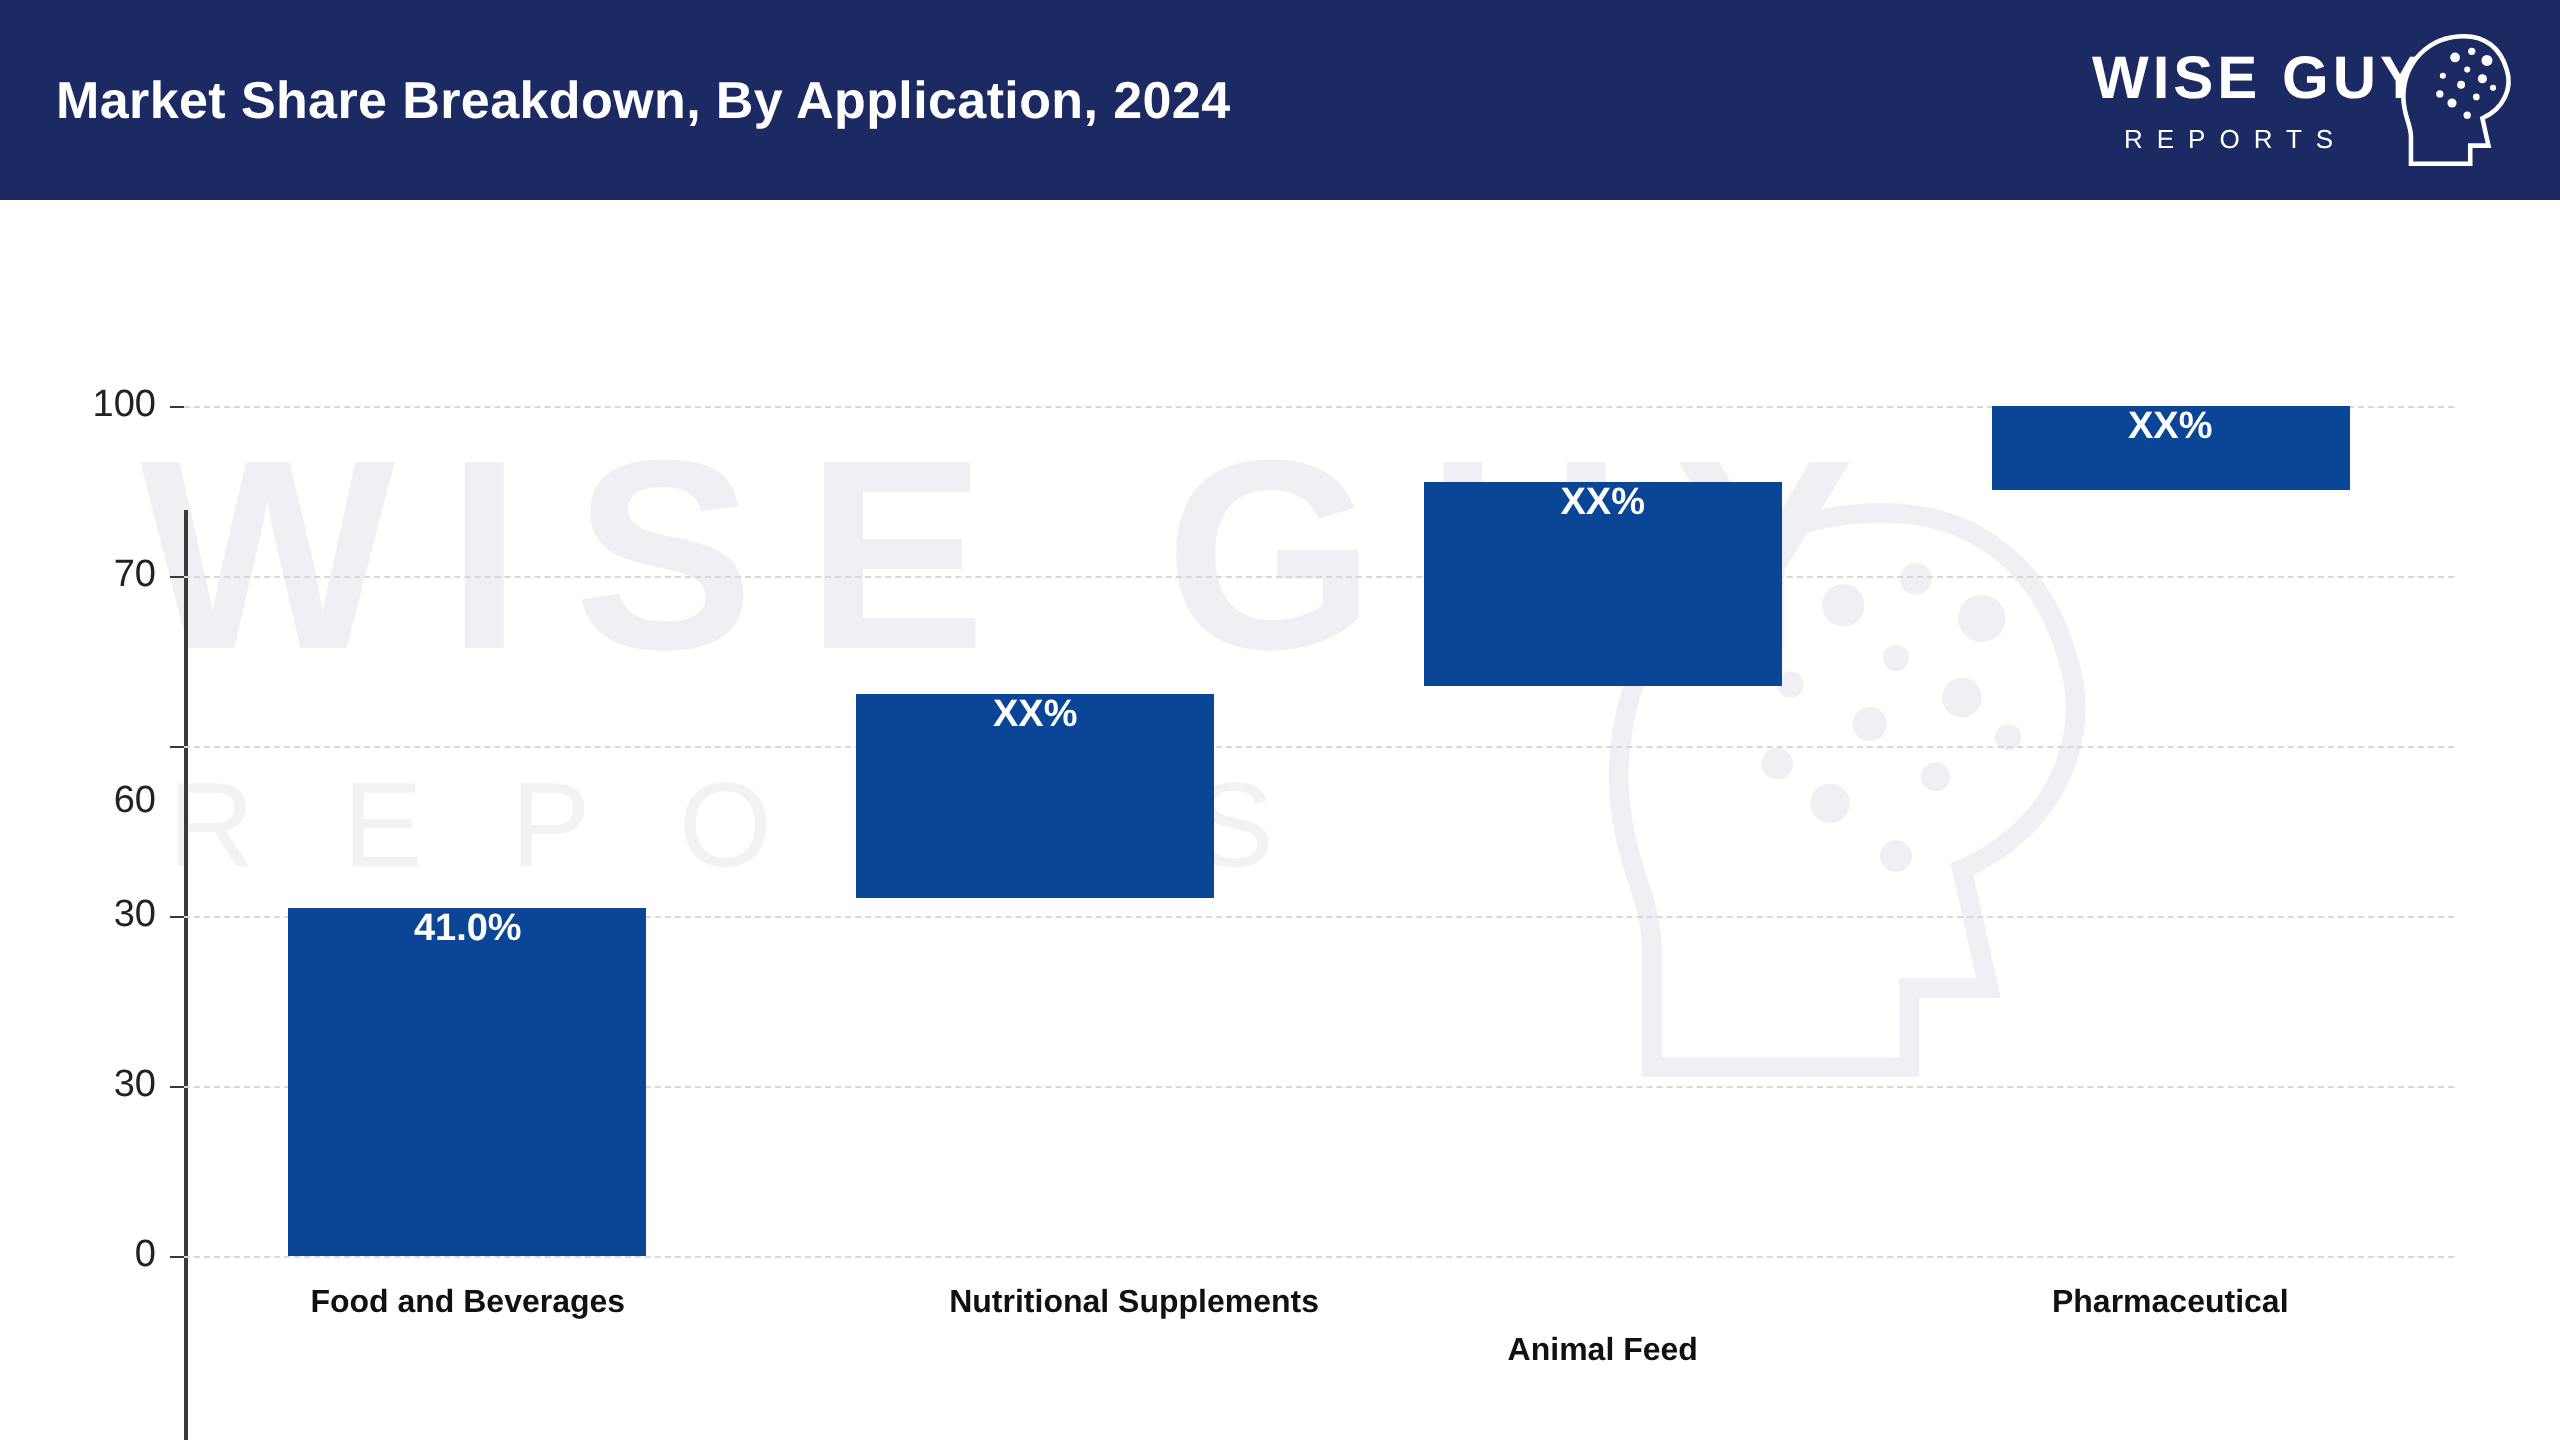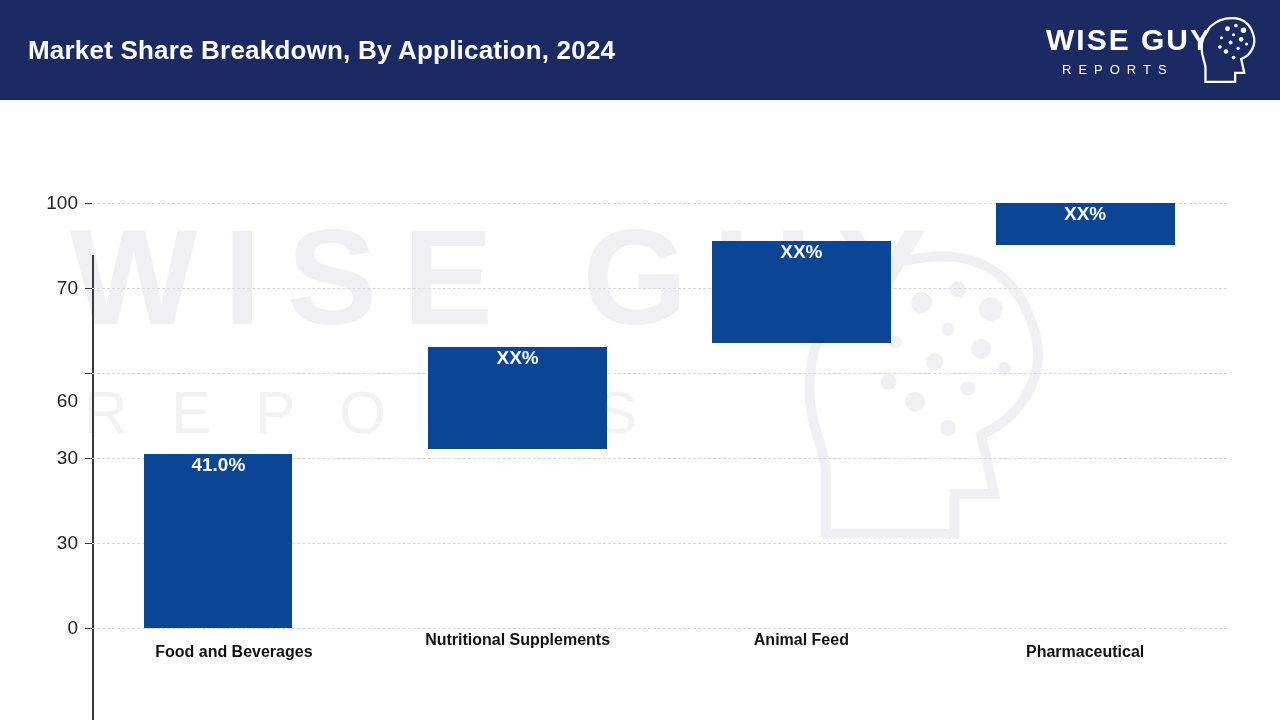--- a/index.html
+++ b/index.html
@@ -246,31 +246,31 @@
         <div class="ytick-mark" style="top: 297.818px;"></div>
         <div class="gridline" style="top: 212.727px;"></div>
         <div class="ytick-label" style="top: 212.727px; margin-top: 28px;">60</div>
         <div class="ytick-mark" style="top: 212.727px;"></div>
         <div class="gridline" style="top: 127.636px;"></div>
         <div class="ytick-label" style="top: 127.636px;">70</div>
         <div class="ytick-mark" style="top: 127.636px;"></div>
         <div class="gridline" style="top: 42.5455px;"></div>
         <div class="ytick-label" style="top: 42.5455px; margin-left: 46px;">100</div>
         <div class="ytick-mark" style="top: 42.5455px;"></div>
-        <div class="bar" style="left: 52.375px; top: 293.564px; width: 148px; height: 174.436px; background: rgb(11, 69, 149);">
+        <div class="bar" style="left: 52.375px; top: 293.564px; width: 179px; height: 174.436px; background: rgb(11, 69, 149);">
           <span class="bar-label">41.0%</span>
         </div>
         <div class="cat-label" style="left: 0px; width: 283.75px; top: 480px;">Food and Beverages</div>
         <div class="bar" style="left: 336.125px; top: 187.2px; width: 179px; height: 102.109px; background: rgb(11, 69, 149);">
           <span class="bar-label">XX%</span>
         </div>
-        <div class="cat-label" style="left: 283.75px; width: 283.75px; top: 468px;">Nutritional Supplements</div>
+        <div class="cat-label" style="left: 283.75px; width: 283.75px; top: 480px; text-align: right;">Nutritional Supplements</div>
         <div class="bar" style="left: 619.875px; top: 80.8364px; width: 179px; height: 102.109px; background: rgb(11, 69, 149);">
           <span class="bar-label">XX%</span>
         </div>
-        <div class="cat-label" style="left: 567.5px; width: 283.75px; top: 468px;">Animal Feed</div>
+        <div class="cat-label" style="left: 567.5px; width: 283.75px; top: 504px;">Animal Feed</div>
         <div class="bar" style="left: 903.625px; top: 42.5455px; width: 179px; height: 42.5455px; background: rgb(11, 69, 149);">
           <span class="bar-label">XX%</span>
         </div>
         <div class="cat-label" style="left: 851.25px; width: 283.75px; top: 480px;">Pharmaceutical</div>
       </div>
   </div>
 </div>
 
 </body></html>

